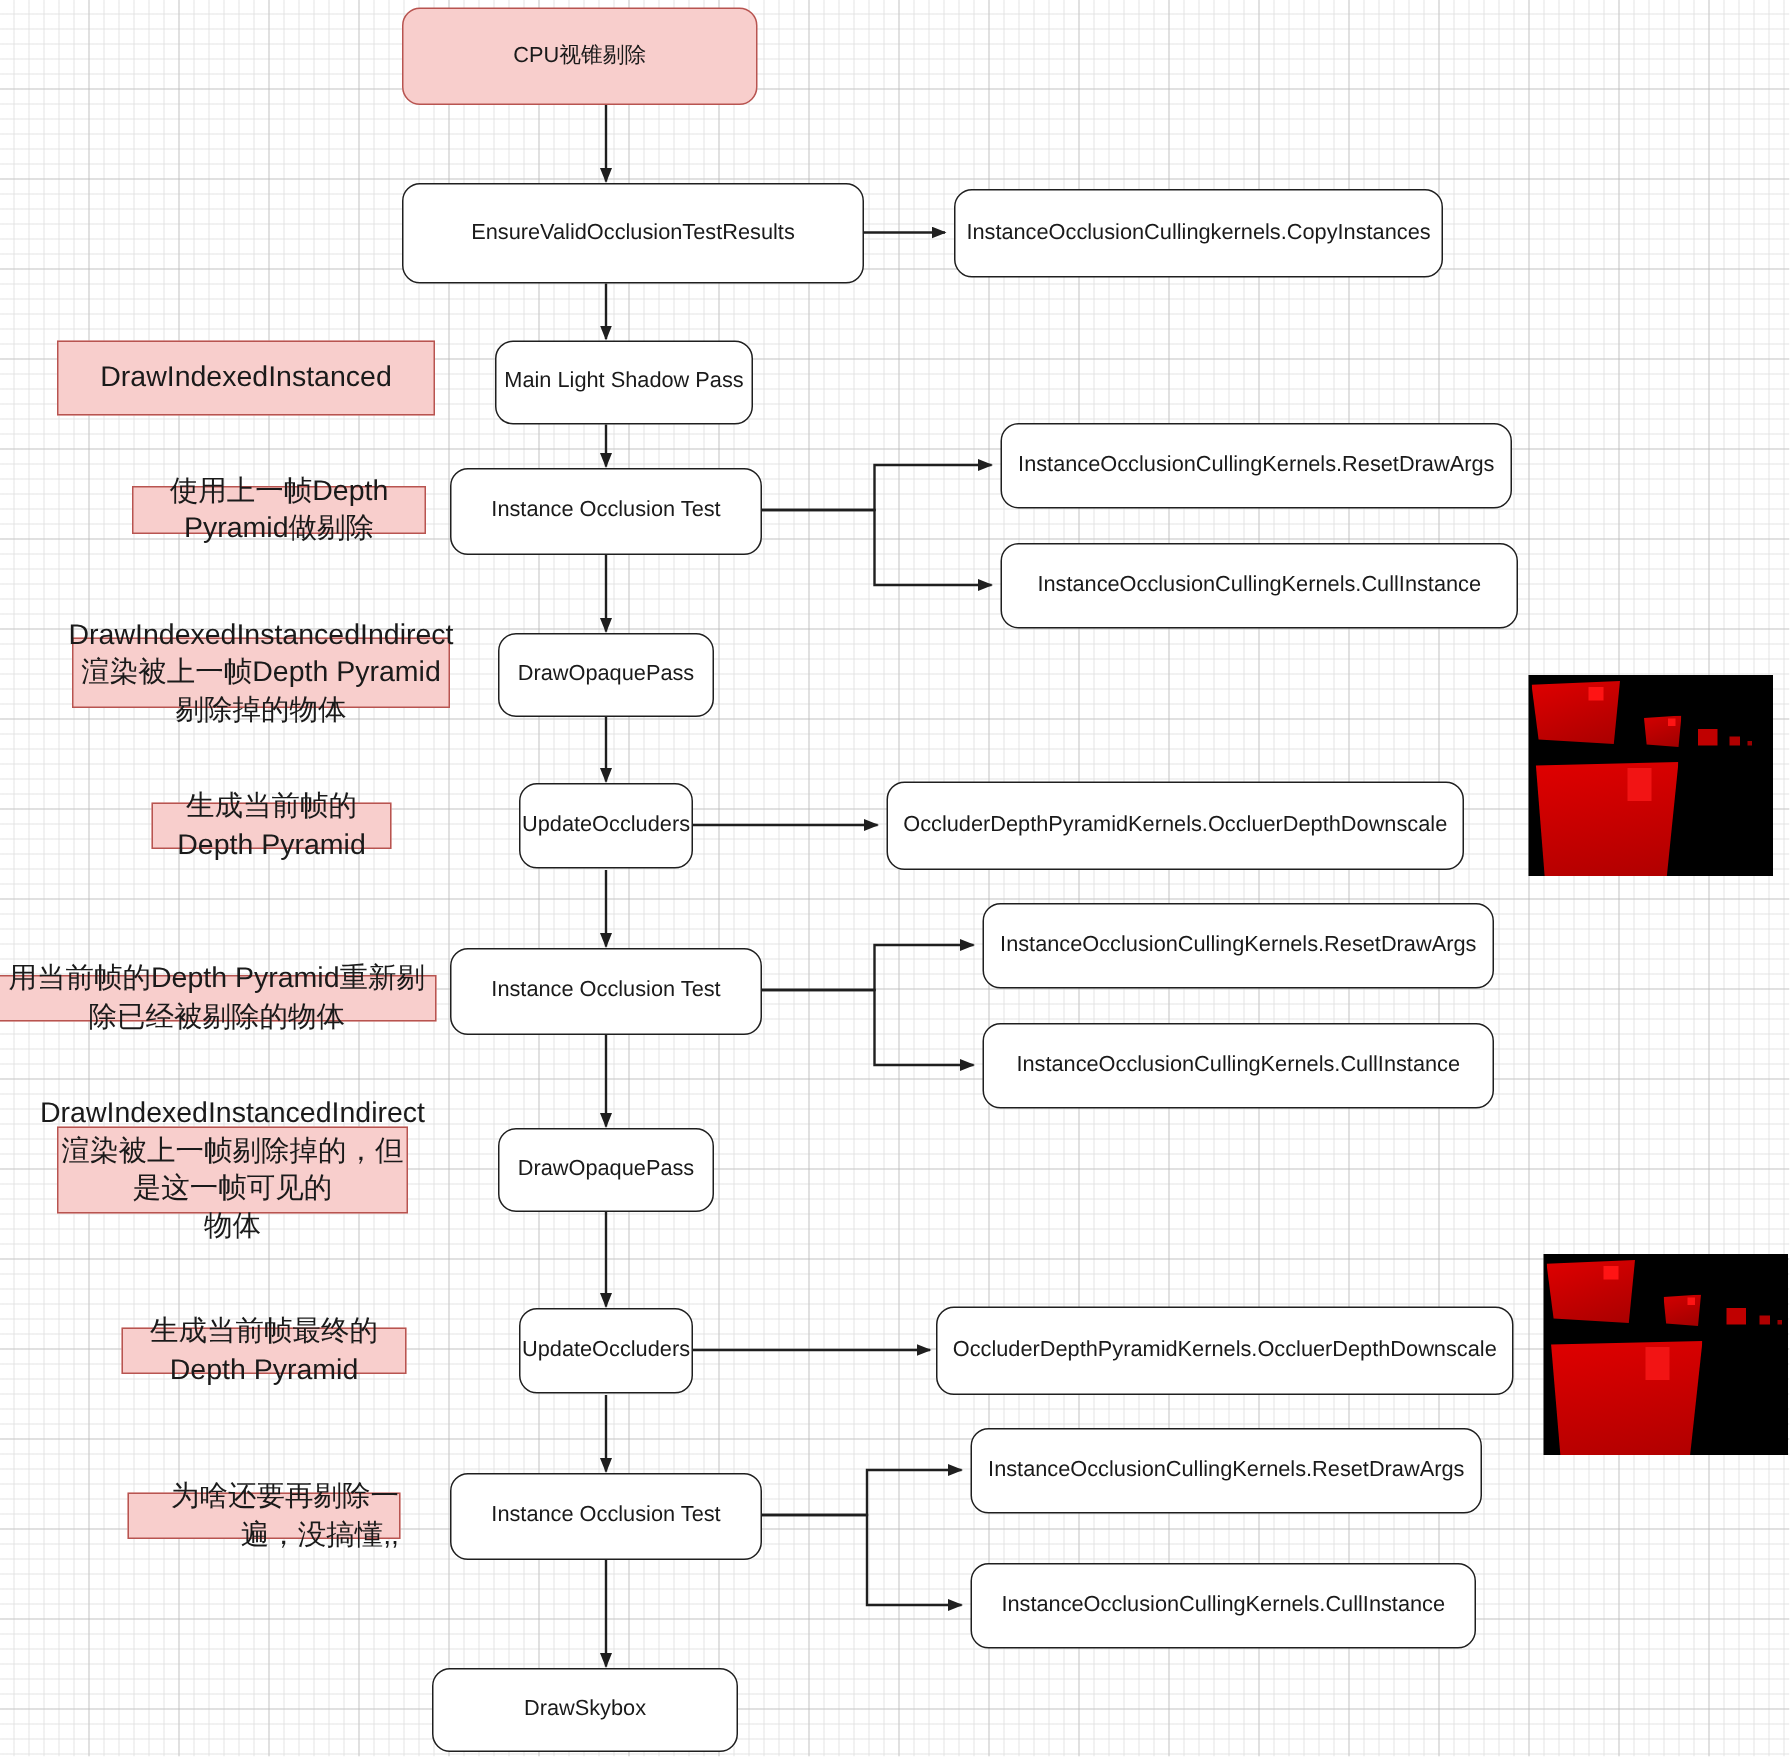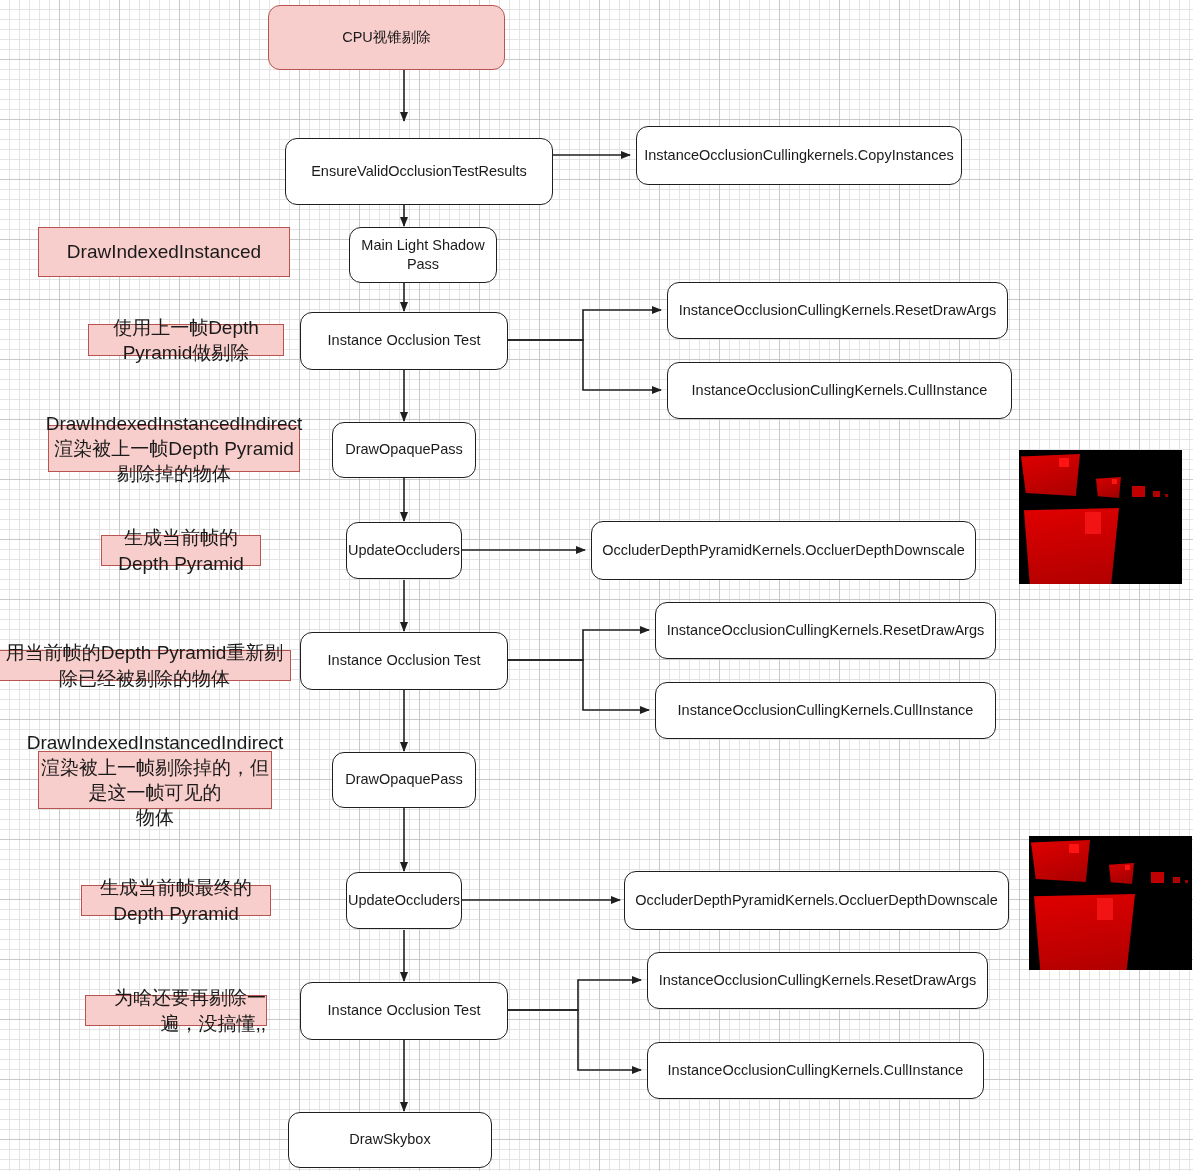--- a/index.html
+++ b/index.html
@@ -105,29 +105,29 @@
       <path d="M508,1010 L578,1010 L578,980 L641,980"></path>
       <path d="M508,1010 L578,1010 L578,1070 L641,1070"></path>
       <path d="M404,1040 L404,1111"></path>
     </g>
   </svg>
 
   <div class="node note-rounded" style="left:268px; top:5px; width:237px; height:65px;">
     <span>CPU视锥剔除</span>
   </div>
 
-  <div class="node proc" style="left:285px; top:122px; width:268px; height:67px;margin-top:16px;">
+  <div class="node proc" style="left:268px; top:122px; width:308px; height:67px;">
     <span>EnsureValidOcclusionTestResults</span>
   </div>
 
   <div class="node proc" style="left:636px; top:126px; width:326px; height:59px;">
     <span>InstanceOcclusionCullingkernels.CopyInstances</span>
   </div>
 
-  <div class="node proc" style="left:330px; top:227px; width:148px; height:56px;margin-left:19px;">
+  <div class="node proc" style="left:330px; top:227px; width:172px; height:56px;">
     <span>Main Light Shadow Pass</span>
   </div>
 
   <div class="node proc" style="left:300px; top:312px; width:208px; height:58px;">
     <span>Instance Occlusion Test</span>
   </div>
 
   <div class="node proc" style="left:667px; top:282px; width:341px; height:57px;">
     <span>InstanceOcclusionCullingKernels.ResetDrawArgs</span>
   </div>

